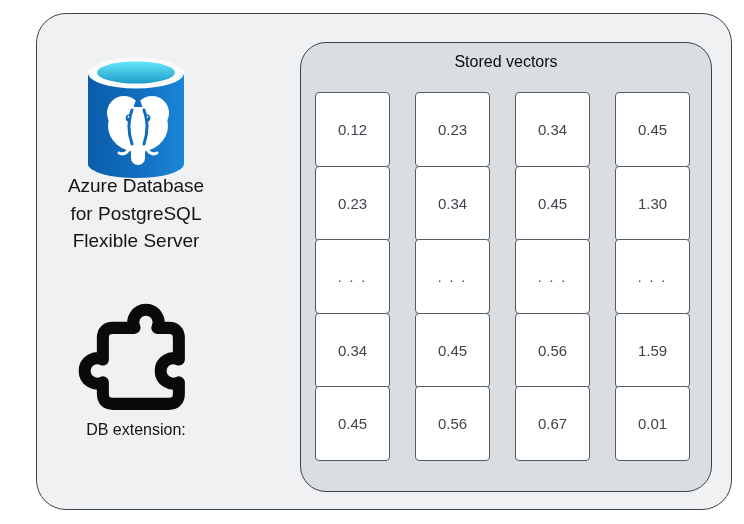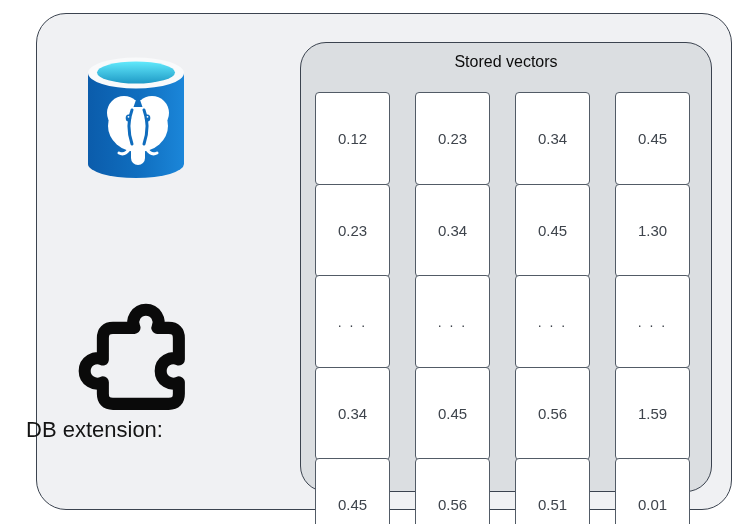--- a/index.html
+++ b/index.html
@@ -23,21 +23,21 @@
 
   
   .pg-icon    { position: absolute; left: 86px;  top: 56px;  width: 100px; height: 124px; }
   .pg-label   {
     position: absolute; left: 26px; top: 172px; width: 220px;
     text-align: center; font-size: 19px; line-height: 27.5px; color: #141414;
   }
   .puzzle-icon { position: absolute; left: 74px; top: 300px; width: 116px; height: 114px; }
   .ext-label  {
     position: absolute; left: 26px; top: 416px; width: 220px;
-    text-align: left; font-size: 22px; line-height: 28px; color: #141414;
+    text-align: center; font-size: 16px; line-height: 28px; color: #141414;
   }
 
   
   .panel {
     position: absolute;
     left: 300px; top: 42px;
     width: 412px; height: 450px;
     background: #dbdee1;
     border: 1.5px solid #3b434f;
     border-radius: 26px;
@@ -45,21 +45,21 @@
   .panel-title {
     position: absolute; left: 0; top: 10px; width: 100%;
     text-align: center; font-size: 16px; color: #0c0c0c;
   }
   .grid {
     position: absolute; left: 14px; top: 49px;
     display: flex; gap: 25px;
   }
   .vcol { display: flex; flex-direction: column; width: 75px; }
   .vcell {
-    width: 75px; height: 93px;
+    width: 75px; height: 75px;
     background: #ffffff;
     border: 1.4px solid #525b66;
     border-radius: 4px;
     display: flex; align-items: center; justify-content: center;
     font-size: 15px; color: #3e444c;
   }
   .vcell + .vcell { margin-top: -1.4px; }
   .vcell-dots { letter-spacing: 2px; font-size: 14px; }
 </style>
 </head>
@@ -96,20 +96,25 @@
       <circle cx="42.5" cy="60.8" r="0.9" fill="#ffffff"></circle>
       <circle cx="61.5" cy="60.8" r="0.9" fill="#ffffff"></circle>
       <path d="M 44 92 C 41 97 37 99 33 97" stroke="#ffffff" stroke-width="3" fill="none" stroke-linecap="round"></path>
       <path d="M 60 92 C 63 97 67 99 71 97" stroke="#ffffff" stroke-width="3" fill="none" stroke-linecap="round"></path>
     </g>
 
     <ellipse cx="50" cy="17" rx="48" ry="15.5" fill="#f9fafb"></ellipse>
     <ellipse cx="50" cy="16.5" rx="39" ry="11" fill="url(#topGrad)"></ellipse>
   </svg>
 
+  <div class="pg-label">
+    <div>Azure Database</div>
+    <div>for PostgreSQL</div>
+    <div>Flexible Server</div>
+  </div>
 
   <svg class="puzzle-icon" viewBox="16 16 90 90" aria-hidden="true">
     <path d="M 46 38 L 63 38 a 10 10 0 1 1 18 0 L 90 38 Q 98 38 98 46 L 98 63 a 10 10 0 1 0 0 18 L 98 90 Q 98 98 90 98 L 46 98 Q 38 98 38 90 L 38 81 a 10 10 0 1 1 0 -18 L 38 46 Q 38 38 46 38 Z" fill="none" stroke="#0a0a0a" stroke-width="9.5" stroke-linejoin="round" stroke-linecap="round"></path>
   </svg>
 
   <div class="ext-label">
     <div>DB extension:</div>
   </div>
 
   <div class="panel">
@@ -130,21 +135,21 @@
         <div class="vcell vcell-dots">. . .</div>
         <div class="vcell">0.45</div>
         <div class="vcell">0.56</div>
       </div>
 
       <div class="vcol">
         <div class="vcell">0.34</div>
         <div class="vcell">0.45</div>
         <div class="vcell vcell-dots">. . .</div>
         <div class="vcell">0.56</div>
-        <div class="vcell">0.51</div>
+        <div class="vcell">0.67</div>
       </div>
 
       <div class="vcol">
         <div class="vcell">0.45</div>
         <div class="vcell">1.30</div>
         <div class="vcell vcell-dots">. . .</div>
         <div class="vcell">1.59</div>
         <div class="vcell">0.01</div>
       </div>
 

